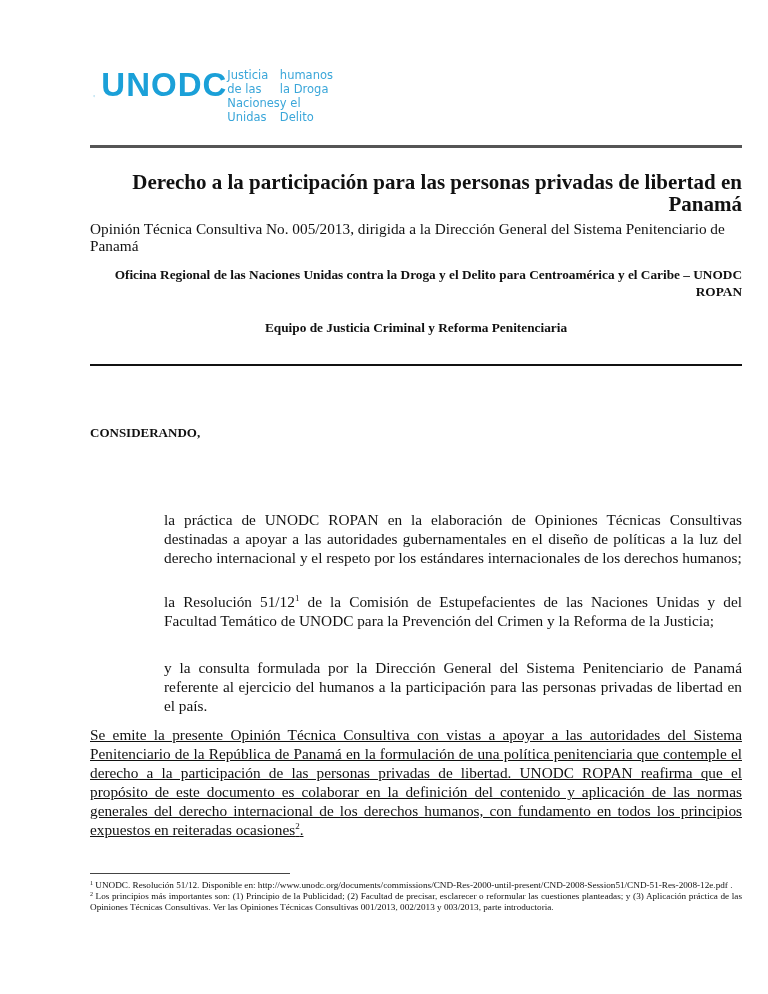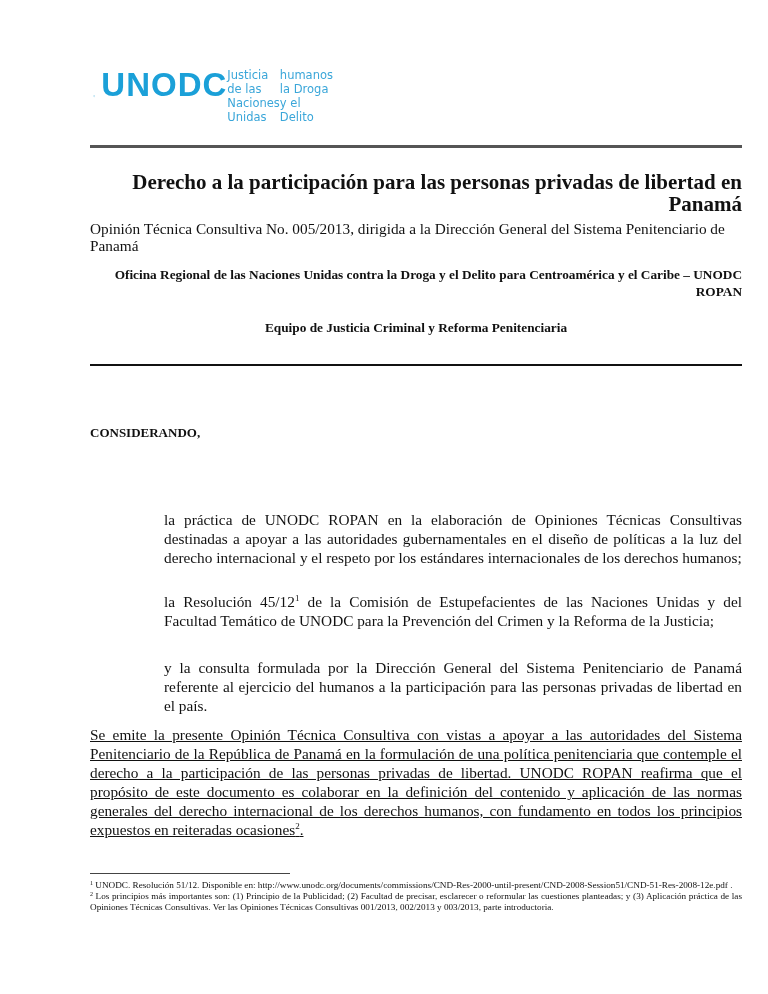--- a/index.html
+++ b/index.html
@@ -68,21 +68,21 @@
 <div class="subtitle">Opinión Técnica Consultiva No. 005/2013, dirigida a la Dirección General del Sistema Penitenciario de Panamá</div>
 <div class="office">Oficina Regional de las Naciones Unidas contra la Droga y el Delito para Centroamérica y el Caribe – UNODC ROPAN</div>
 <div class="team">Equipo de Justicia Criminal y Reforma Penitenciaria</div>
 
 <div class="rule rule-bottom"></div>
 
 <div class="heading">CONSIDERANDO,</div>
 
 <div class="para indent p1">la práctica de UNODC ROPAN en la elaboración de Opiniones Técnicas Consultivas destinadas a apoyar a las autoridades gubernamentales en el diseño de políticas a la luz del derecho internacional y el respeto por los estándares internacionales de los derechos humanos;</div>
 
-<div class="para indent p2"><span>la Resolución 45/12</span><sup>1</sup><span> de la Comisión de Estupefacientes de las Naciones Unidas y del Facultad Temático de UNODC para la Prevención del Crimen y la Reforma de la Justicia;</span></div>
+<div class="para indent p2"><span>la Resolución 51/12</span><sup>1</sup><span> de la Comisión de Estupefacientes de las Naciones Unidas y del Facultad Temático de UNODC para la Prevención del Crimen y la Reforma de la Justicia;</span></div>
 
 <div class="para indent p3">y la consulta formulada por la Dirección General del Sistema Penitenciario de Panamá referente al ejercicio del humanos a la participación para las personas privadas de libertad en el país.</div>
 
 <div class="para full p4"><span>Se emite la presente Opinión Técnica Consultiva con vistas a apoyar a las autoridades del Sistema Penitenciario de la República de Panamá en la formulación de una política penitenciaria que contemple el derecho a la participación de las personas privadas de libertad. UNODC ROPAN reafirma que el propósito de este documento es colaborar en la definición del contenido y aplicación de las normas generales del derecho internacional de los derechos humanos, con fundamento en todos los principios expuestos en reiteradas ocasiones</span><sup>2</sup><span>.</span></div>
 
 <div class="fn-rule"></div>
 
 <div class="footnotes">
   <div class="fn"><sup>1</sup><span> UNODC. Resolución 51/12. Disponible en: http://www.unodc.org/documents/commissions/CND-Res-2000-until-present/CND-2008-Session51/CND-51-Res-2008-12e.pdf .</span></div>
   <div class="fn"><sup>2</sup><span> Los principios más importantes son: (1) Principio de la Publicidad; (2) Facultad de precisar, esclarecer o reformular las cuestiones planteadas; y (3) Aplicación práctica de las Opiniones Técnicas Consultivas. Ver las Opiniones Técnicas Consultivas 001/2013, 002/2013 y 003/2013, parte introductoria.</span></div>

